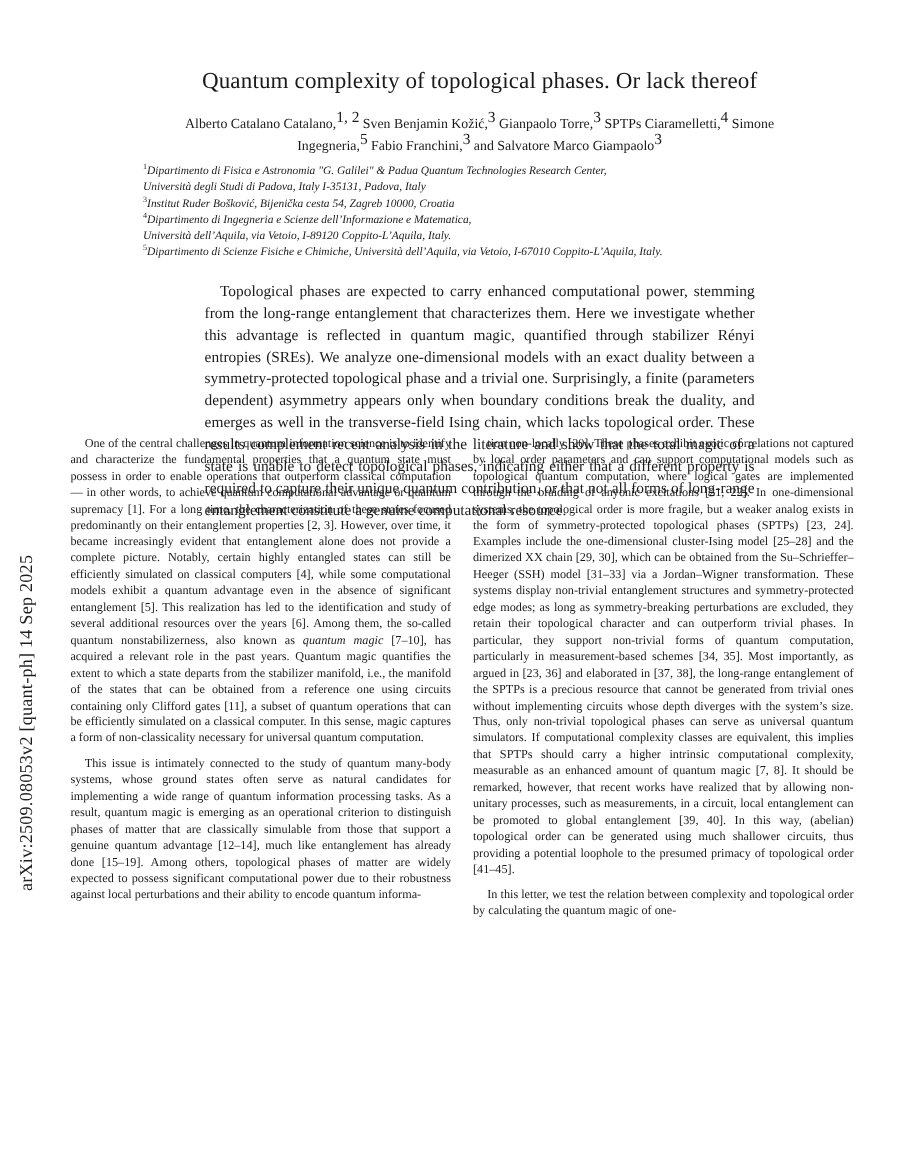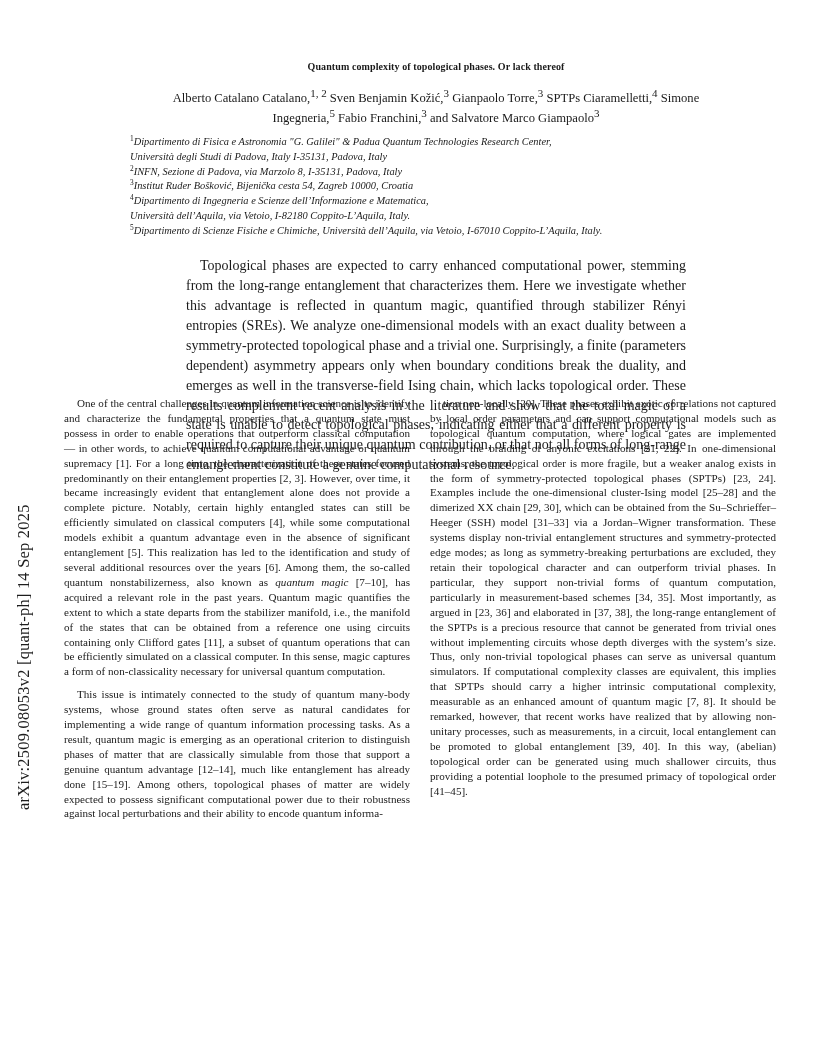--- a/index.html
+++ b/index.html
@@ -45,35 +45,35 @@
     width: 760px;
     height: 1056px;
   }
 
   #masthead {
     padding: 60px 60px 0 60px;
     text-align: center;
   }
 
   #paper-title {
-    font-size: 10px;
-    font-weight: bold;
+    font-size: 21px;
+    font-weight: normal;
     line-height: 1.3;
     margin: 0 0 16px 0;
     letter-spacing: 0.1px;
   }
 
   #author-list {
     font-size: 12.6px;
     line-height: 1.55;
     margin: 0 28px 7px 28px;
     text-align: center;
   }
   #author-list sup {
-    font-size: 11px;
+    font-size: 14px;
     vertical-align: super;
     line-height: 0;
   }
 
   .affiliation {
     font-size: 10.4px;
     font-style: italic;
     line-height: 1.42;
     margin: 0 14px;
     text-align: left;
@@ -146,49 +146,47 @@
       <span>and Salvatore Marco Giampaolo</span><sup>3</sup>
     </div>
 
     <div class="affiliation">
       <sup>1</sup><span>Dipartimento di Fisica e Astronomia "G. Galilei" &amp; Padua Quantum Technologies Research Center,</span>
     </div>
     <div class="affiliation">
       <span>Università degli Studi di Padova, Italy I-35131, Padova, Italy</span>
     </div>
 
-    <div class="affiliation">
-      <sup>2</sup><span>INFN, Sezione di Padova, via Marzolo 8, I-35131, Padova, Italy</span>
-    </div>
 
     <div class="affiliation">
       <sup>3</sup><span>Institut Ruder Bošković, Bijenička cesta 54, Zagreb 10000, Croatia</span>
     </div>
 
     <div class="affiliation">
       <sup>4</sup><span>Dipartimento di Ingegneria e Scienze dell’Informazione e Matematica,</span>
     </div>
     <div class="affiliation">
-      <span>Università dell’Aquila, via Vetoio, I-82180 Coppito-L’Aquila, Italy.</span>
+      <span>Università dell’Aquila, via Vetoio, I-89120 Coppito-L’Aquila, Italy.</span>
     </div>
 
     <div class="affiliation">
       <sup>5</sup><span>Dipartimento di Scienze Fisiche e Chimiche, Università dell’Aquila, via Vetoio, I-67010 Coppito-L’Aquila, Italy.</span>
     </div>
 
     <div id="abstract">Topological phases are expected to carry enhanced computational power, stemming from the long-range entanglement that characterizes them. Here we investigate whether this advantage is reflected in quantum magic, quantified through stabilizer Rényi entropies (SREs). We analyze one-dimensional models with an exact duality between a symmetry-protected topological phase and a trivial one. Surprisingly, a finite (parameters dependent) asymmetry appears only when boundary conditions break the duality, and emerges as well in the transverse-field Ising chain, which lacks topological order. These results complement recent analysis in the literature and show that the total magic of a state is unable to detect topological phases, indicating either that a different property is required to capture their unique quantum contribution, or that not all forms of long-range entanglement constitute a genuine computational resource.</div>
 
   </div>
 
   <div id="columns">
 
     <div class="column">
       <p><span>One of the central challenges in quantum information science is to identify and characterize the fundamental properties that a quantum state must possess in order to enable operations that outperform classical computation — in other words, to achieve quantum computational advantage or quantum supremacy [1]. For a long time, the characterization of these states focused predominantly on their entanglement properties [2, 3]. However, over time, it became increasingly evident that entanglement alone does not provide a complete picture. Notably, certain highly entangled states can still be efficiently simulated on classical computers [4], while some computational models exhibit a quantum advantage even in the absence of significant entanglement [5]. This realization has led to the identification and study of several additional resources over the years [6]. Among them, the so-called quantum nonstabilizerness, also known as </span><span class="it">quantum magic</span><span> [7–10], has acquired a relevant role in the past years. Quantum magic quantifies the extent to which a state departs from the stabilizer manifold, i.e., the manifold of the states that can be obtained from a reference one using circuits containing only Clifford gates [11], a subset of quantum operations that can be efficiently simulated on a classical computer. In this sense, magic captures a form of non-classicality necessary for universal quantum computation.</span></p>
       <p class="last-para">This issue is intimately connected to the study of quantum many-body systems, whose ground states often serve as natural candidates for implementing a wide range of quantum information processing tasks. As a result, quantum magic is emerging as an operational criterion to distinguish phases of matter that are classically simulable from those that support a genuine quantum advantage [12–14], much like entanglement has already done [15–19]. Among others, topological phases of matter are widely expected to possess significant computational power due to their robustness against local perturbations and their ability to encode quantum informa-</p>
     </div>
 
     <div class="column">
       <p>tion non-locally [20]. These phases exhibit exotic correlations not captured by local order parameters and can support computational models such as topological quantum computation, where logical gates are implemented through the braiding of anyonic excitations [21, 22]. In one-dimensional systems, the topological order is more fragile, but a weaker analog exists in the form of symmetry-protected topological phases (SPTPs) [23, 24]. Examples include the one-dimensional cluster-Ising model [25–28] and the dimerized XX chain [29, 30], which can be obtained from the Su–Schrieffer–Heeger (SSH) model [31–33] via a Jordan–Wigner transformation. These systems display non-trivial entanglement structures and symmetry-protected edge modes; as long as symmetry-breaking perturbations are excluded, they retain their topological character and can outperform trivial phases. In particular, they support non-trivial forms of quantum computation, particularly in measurement-based schemes [34, 35]. Most importantly, as argued in [23, 36] and elaborated in [37, 38], the long-range entanglement of the SPTPs is a precious resource that cannot be generated from trivial ones without implementing circuits whose depth diverges with the system’s size. Thus, only non-trivial topological phases can serve as universal quantum simulators. If computational complexity classes are equivalent, this implies that SPTPs should carry a higher intrinsic computational complexity, measurable as an enhanced amount of quantum magic [7, 8]. It should be remarked, however, that recent works have realized that by allowing non-unitary processes, such as measurements, in a circuit, local entanglement can be promoted to global entanglement [39, 40]. In this way, (abelian) topological order can be generated using much shallower circuits, thus providing a potential loophole to the presumed primacy of topological order [41–45].</p>
+      <p class="last-para">In this letter, we test the relation between complexity and topological order by calculating the quantum magic of one-</p>
     </div>
 
   </div>
 
 </div>
 
 </body></html>

